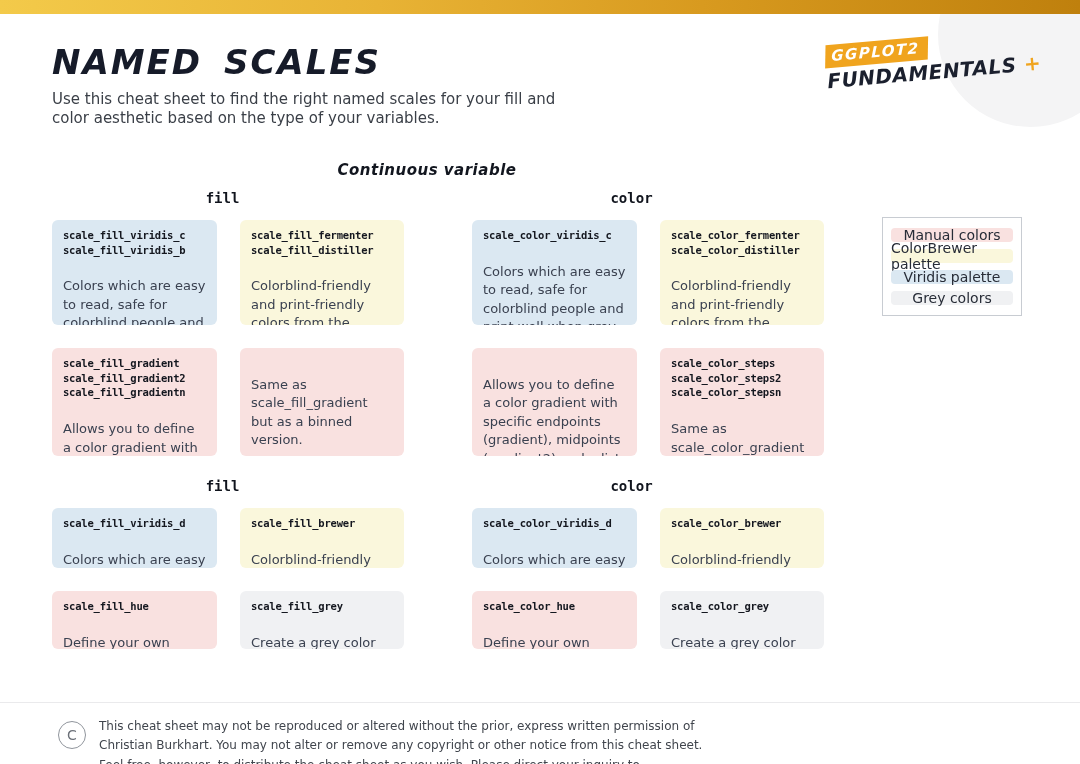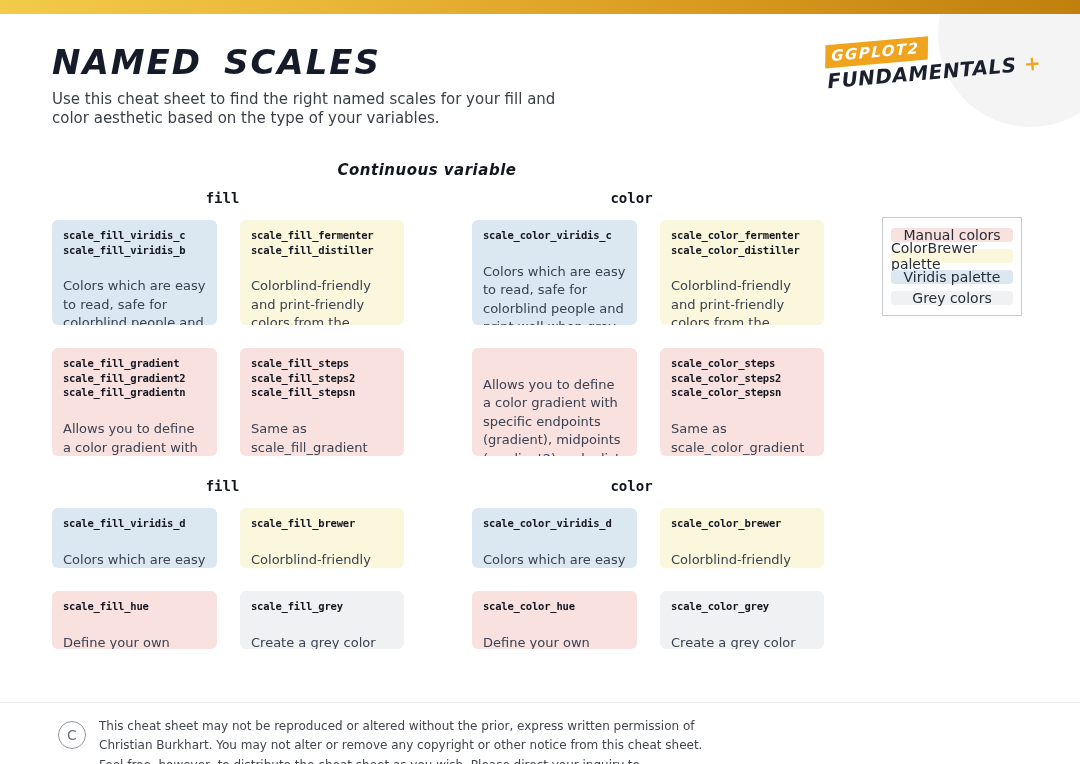--- a/index.html
+++ b/index.html
@@ -120,25 +120,20 @@
   <div class="card tone-pink">
     <div class="card-names">
               <div>scale_fill_gradient</div>
               <div>scale_fill_gradient2</div>
               <div>scale_fill_gradientn</div>
             </div>
     <div class="card-desc">Allows you to define a color gradient with specific endpoints (gradient), midpoints (gradient2) and a list of colors (gradientn).</div>
   </div>
 
   <div class="card tone-pink">
-    <div class="card-names">
-              <div>scale_fill_steps</div>
-              <div>scale_fill_steps2</div>
-              <div>scale_fill_stepsn</div>
-            </div>
     <div class="card-desc">Same as scale_fill_gradient but as a binned version.</div>
   </div>
 </div>
         <div class="card-grid">
   <div class="card tone-blue">
     <div class="card-names">
               <div>scale_color_viridis_c</div>
             </div>
     <div class="card-desc">Colors which are easy to read, safe for colorblind people and print well when grey.</div>
   </div>

